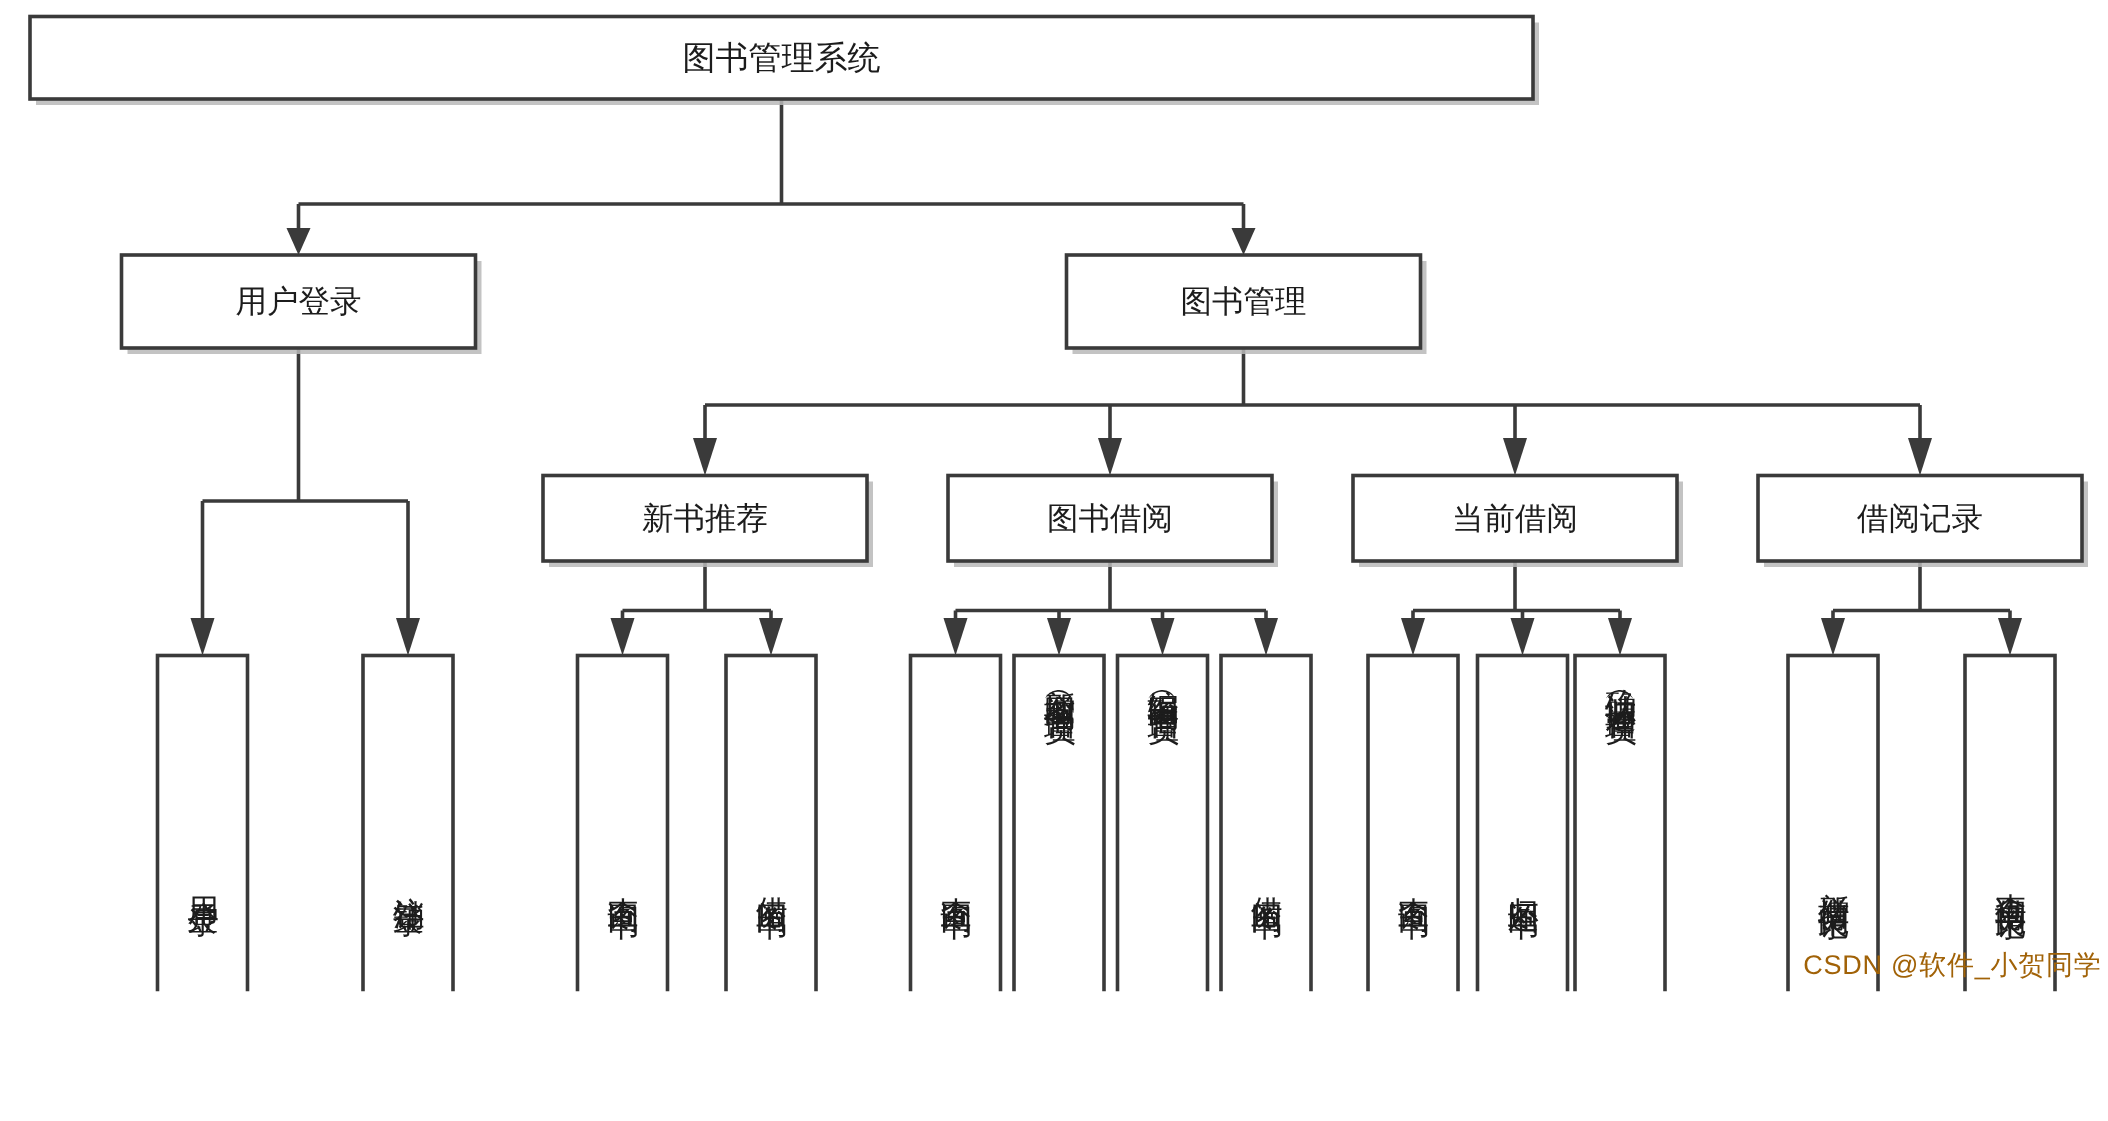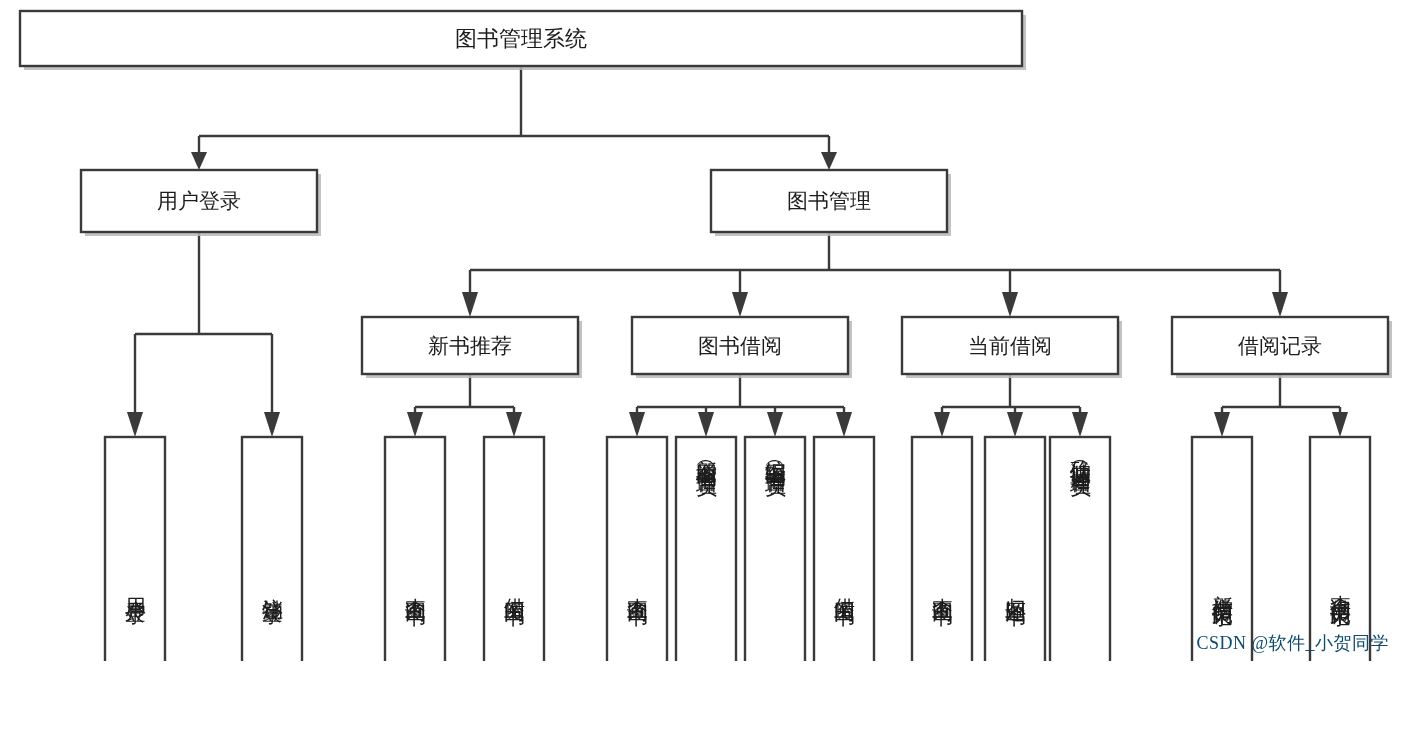--- a/index.html
+++ b/index.html
@@ -72,25 +72,25 @@
     font-family: "DejaVu Sans", "Liberation Sans", sans-serif;
     font-size: 21px;
     line-height: 1;
     letter-spacing: 2.5px;
     color: #1c1c1c;
     white-space: nowrap;
     text-align: center;
   }
   .watermark {
     position: absolute;
-    right: 16px;
+    right: 4px;
     bottom: 6px;
-    font-family: Liberation Serif, serif;
+    font-family: Liberation Sans, sans-serif;
     font-size: 18px;
-    color: #0c4a6e;
+    color: #a16207;
     letter-spacing: 0.5px;
     white-space: nowrap;
     pointer-events: none;
   }
 </style>
 </head>
 <body>
 
 <div id="diagram-root">
 

